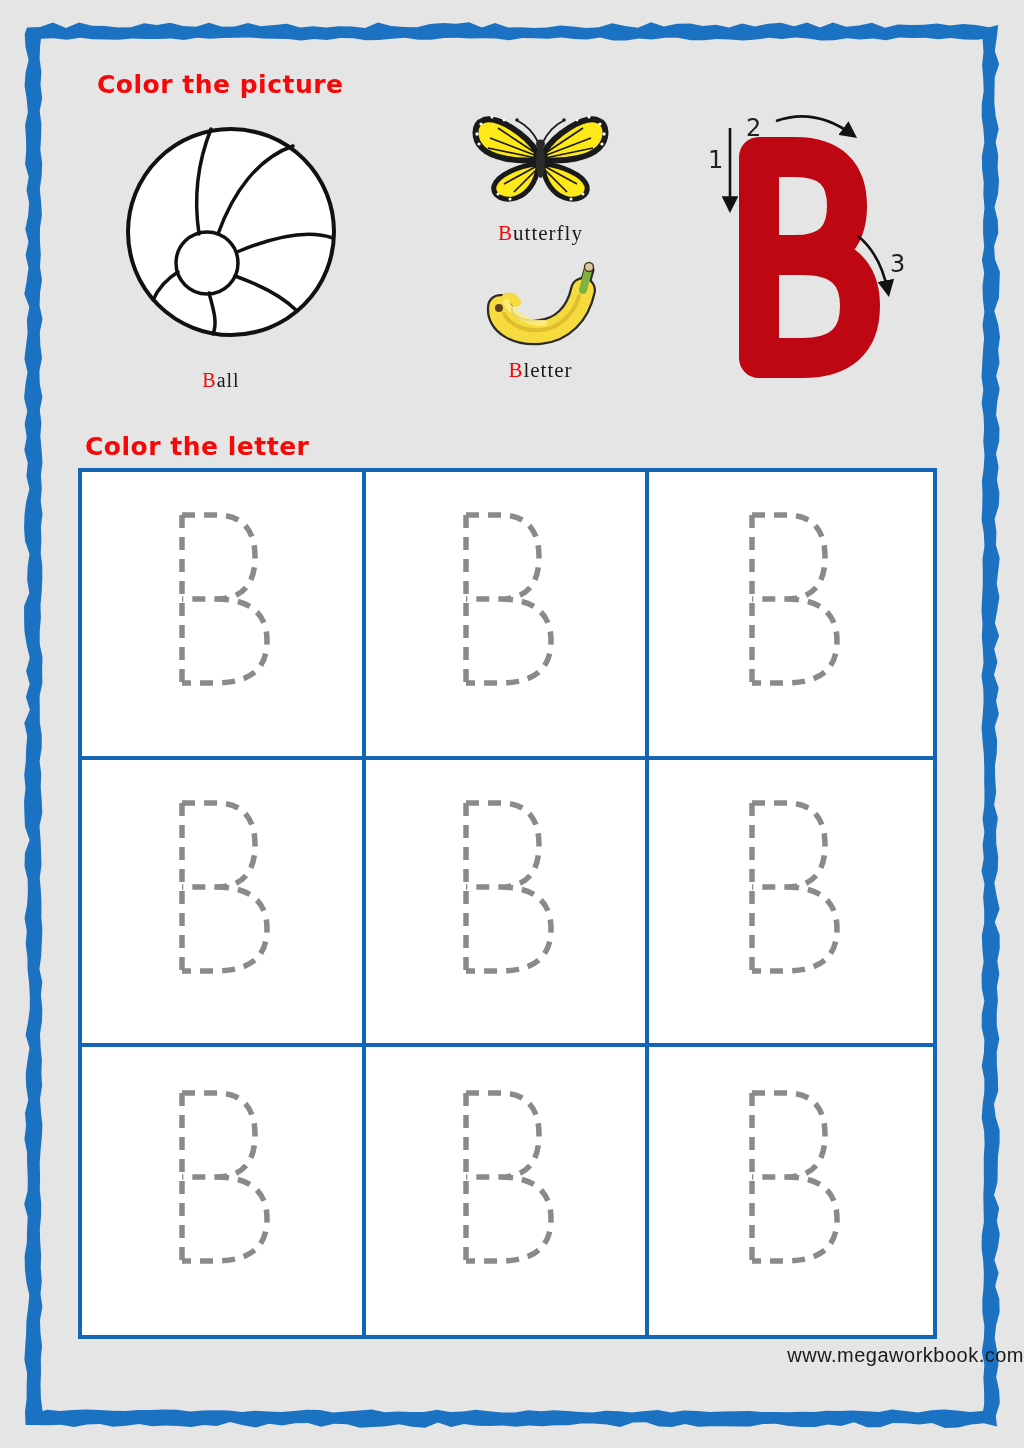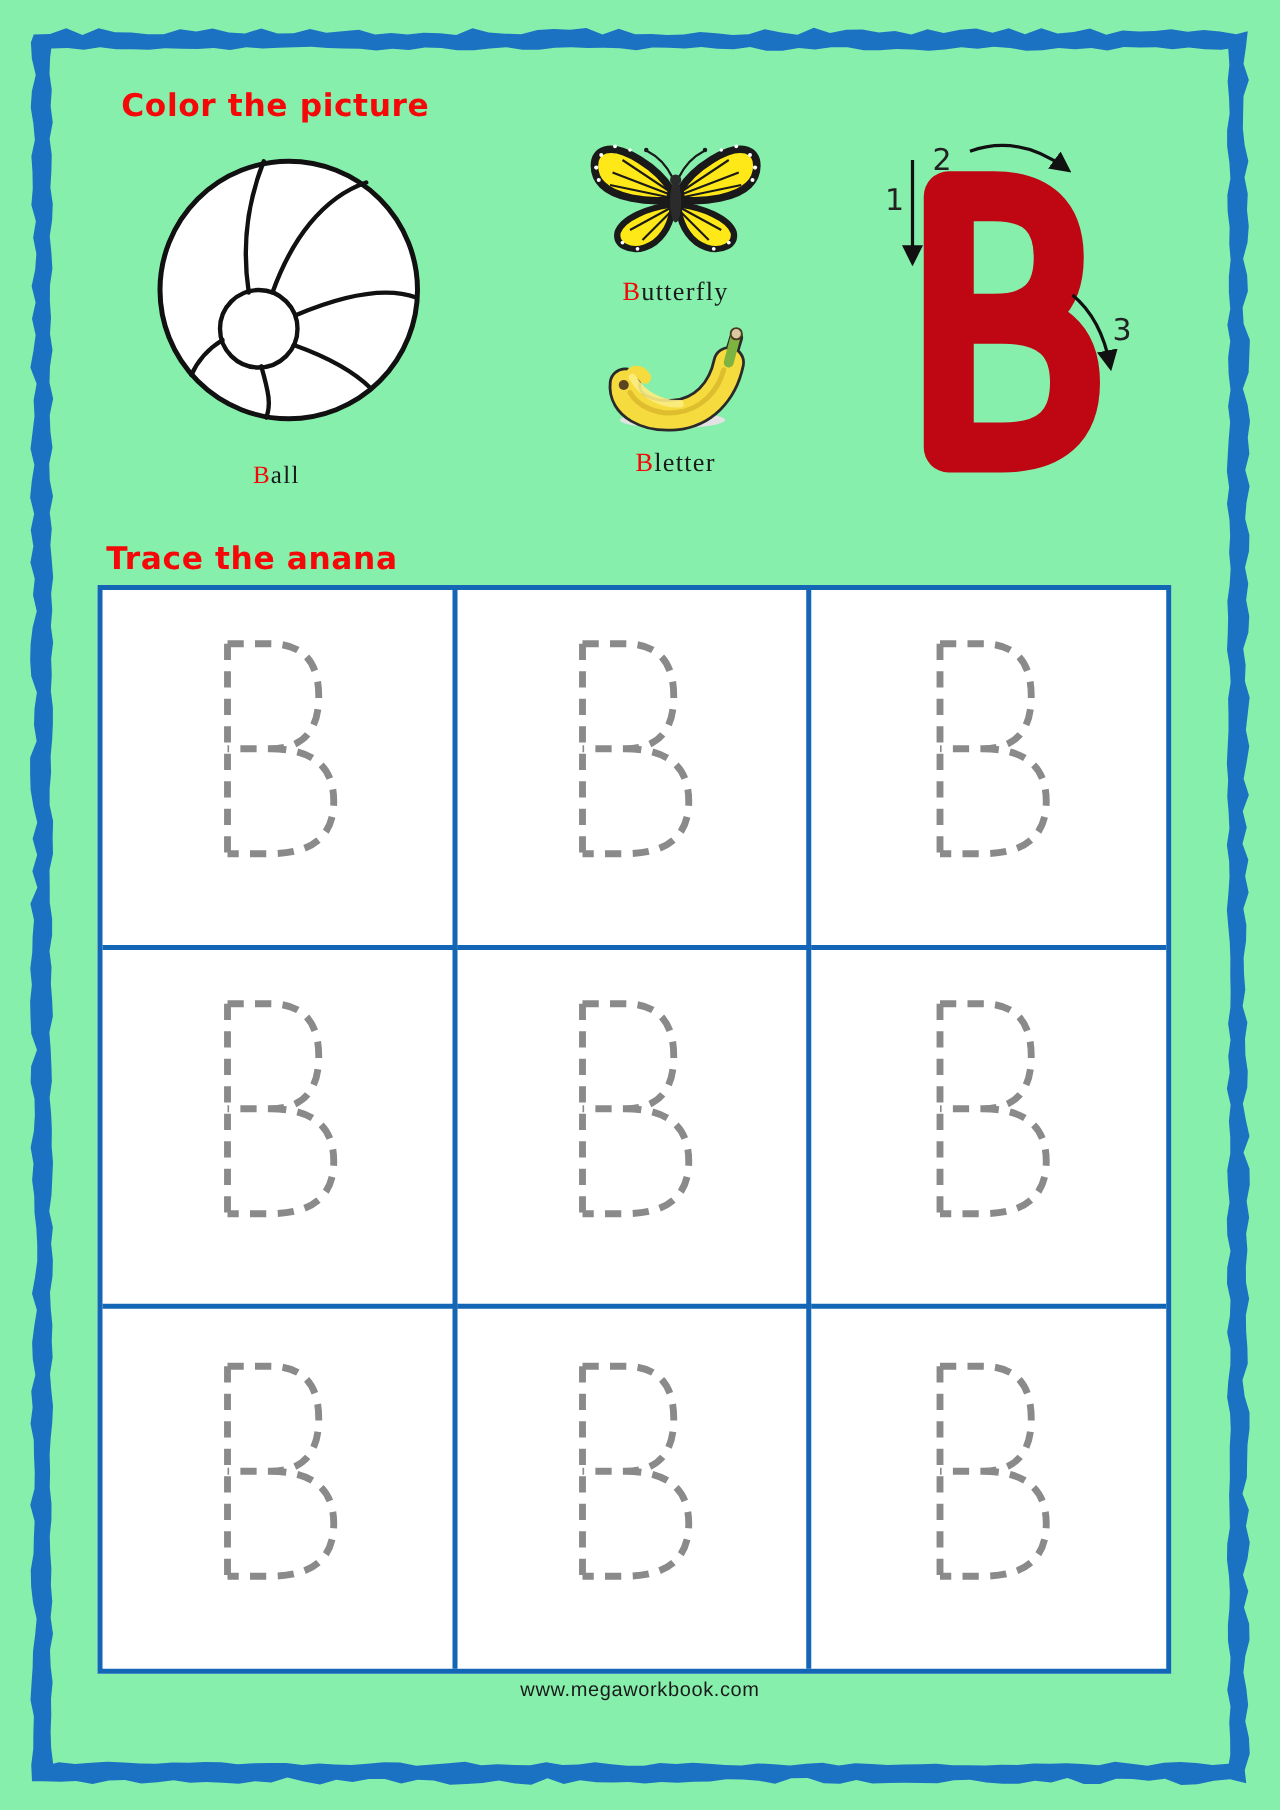--- a/index.html
+++ b/index.html
@@ -1,21 +1,21 @@
 <!DOCTYPE html>
 <html><head>
 <meta charset="utf-8">
 <style>
   * { margin: 0; padding: 0; box-sizing: border-box; }
   html, body { background: #ffffff; }
   .page {
     position: relative;
     width: 1024px;
     height: 1448px;
-    background: #86efac;
+    background: #e5e5e5;
     overflow: hidden;
     font-family: "DejaVu Sans", sans-serif;
   }
   .torn-border-svg {
     position: absolute; left: 0; top: 0;
   }
   .heading {
     position: absolute;
     color: #F40808;
     font-weight: bold;
@@ -58,23 +58,23 @@
     justify-content: center;
   }
   .trace-cell:nth-child(3n) { border-right: none; }
   .trace-cell:nth-child(n+7) { border-bottom: none; }
   .trace-cell svg { transform: translate(3px, -14px); }
 
   .footer {
     position: absolute;
     left: 0; right: 0;
     top: 1344px;
-    text-align: center;
+    text-align: right;
     font-family: "Liberation Sans", sans-serif;
-    font-size: 16px;
+    font-size: 20px;
     color: #1a1a1a;
     letter-spacing: 0.5px;
   }
   .hidden-defs { position: absolute; width: 0; height: 0; overflow: hidden; }
 </style>
 </head>
 <body>
 
 <div class="page">
 
@@ -172,21 +172,21 @@
     </defs>
     <path d="M759,157 V358 M759,157 H795 Q847,157 847,206 Q847,255 795,255 H759 M795,255 H802 Q860,255 860,306 Q860,358 802,358 H759" fill="none" stroke="#BE0712" stroke-width="40" stroke-linecap="round" stroke-linejoin="round"></path>
     <path d="M730,128 L730,208" fill="none" stroke="#111111" stroke-width="2.6" marker-end="url(#ah)"></path>
     <path d="M776,121 Q815,107 853,135" fill="none" stroke="#111111" stroke-width="2.6" marker-end="url(#ah)"></path>
     <path d="M858,236 Q881,255 888,292" fill="none" stroke="#111111" stroke-width="2.6" marker-end="url(#ah)"></path>
     <text x="708" y="168" font-size="24" fill="#222222" font-family="DejaVu Sans, sans-serif">1</text>
     <text x="746" y="136" font-size="24" fill="#222222" font-family="DejaVu Sans, sans-serif">2</text>
     <text x="890" y="272" font-size="24" fill="#222222" font-family="DejaVu Sans, sans-serif">3</text>
   </svg>
 
-  <div class="heading trace-heading">Trace the anana</div>
+  <div class="heading trace-heading">Color the letter</div>
 
   <svg class="hidden-defs" aria-hidden="true">
     <defs>
       <g id="dashedB">
         <path d="M8,6 V174 M8,6 H42 Q81,6 81,48 Q81,90 42,90 L8,90 M42,90 Q93,90 93,132 Q93,174 42,174 L8,174" fill="none" stroke="#8a8a8a" stroke-width="5.5" stroke-dasharray="13 9"></path>
       </g>
     </defs>
   </svg>
 
   <div class="trace-grid">

